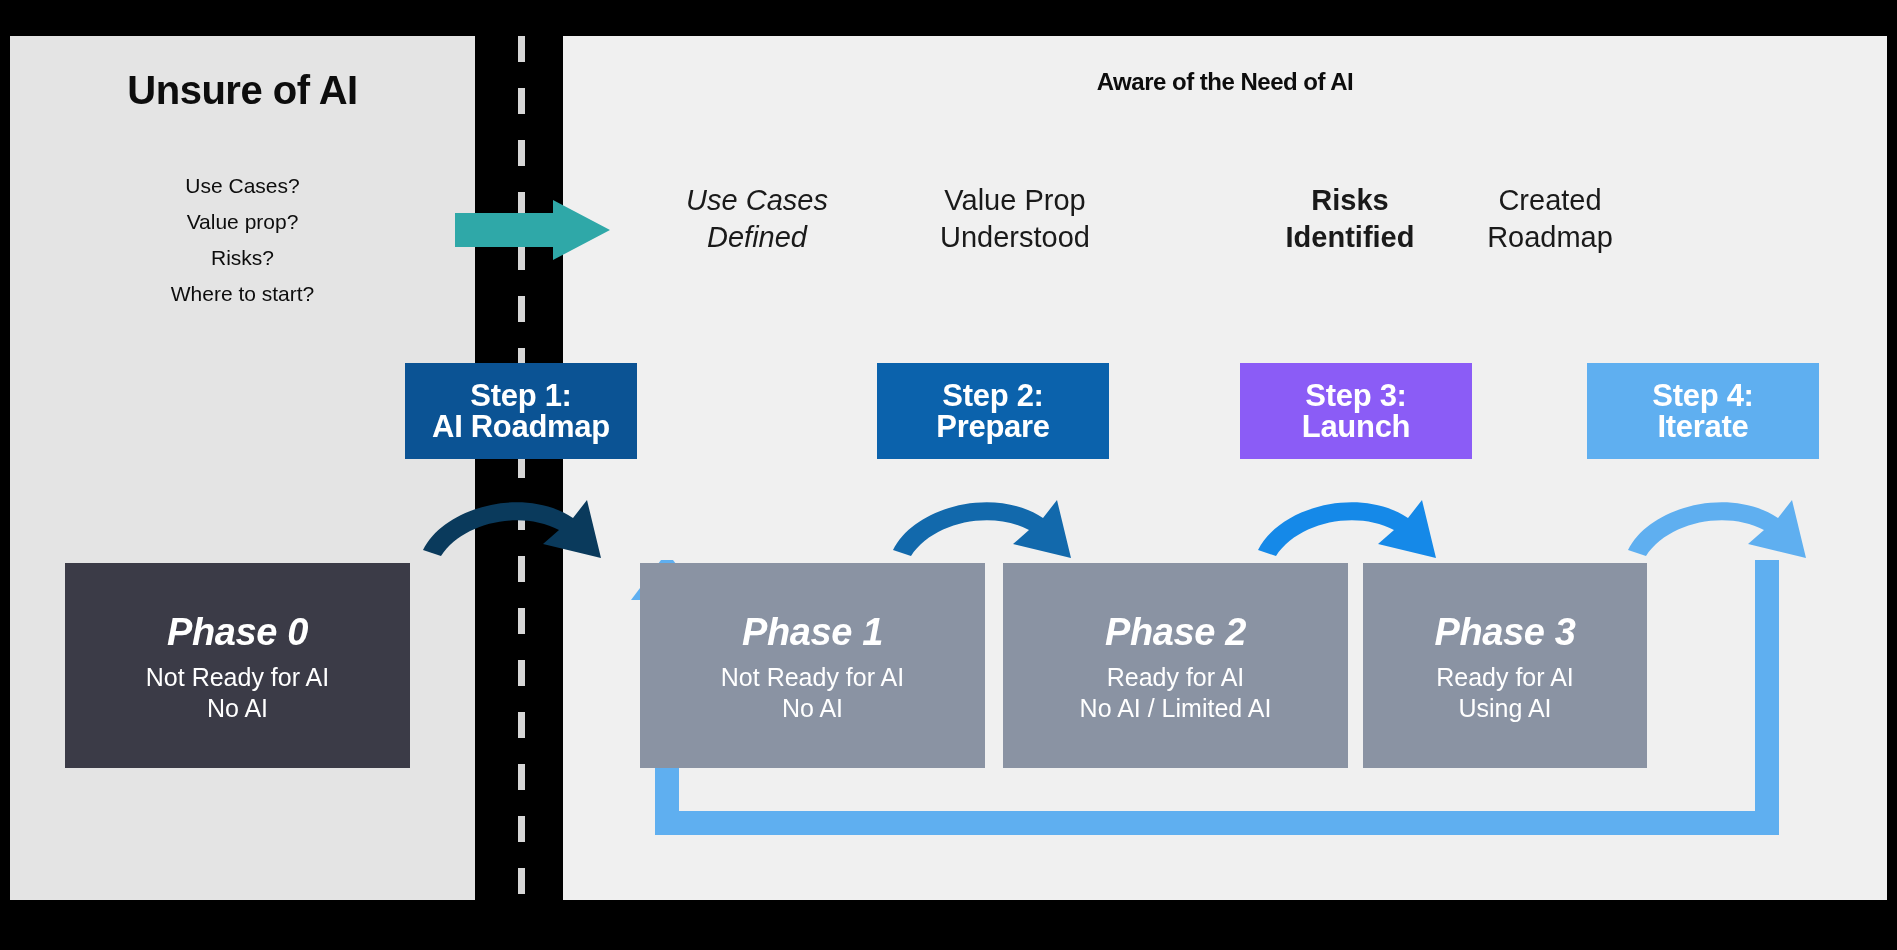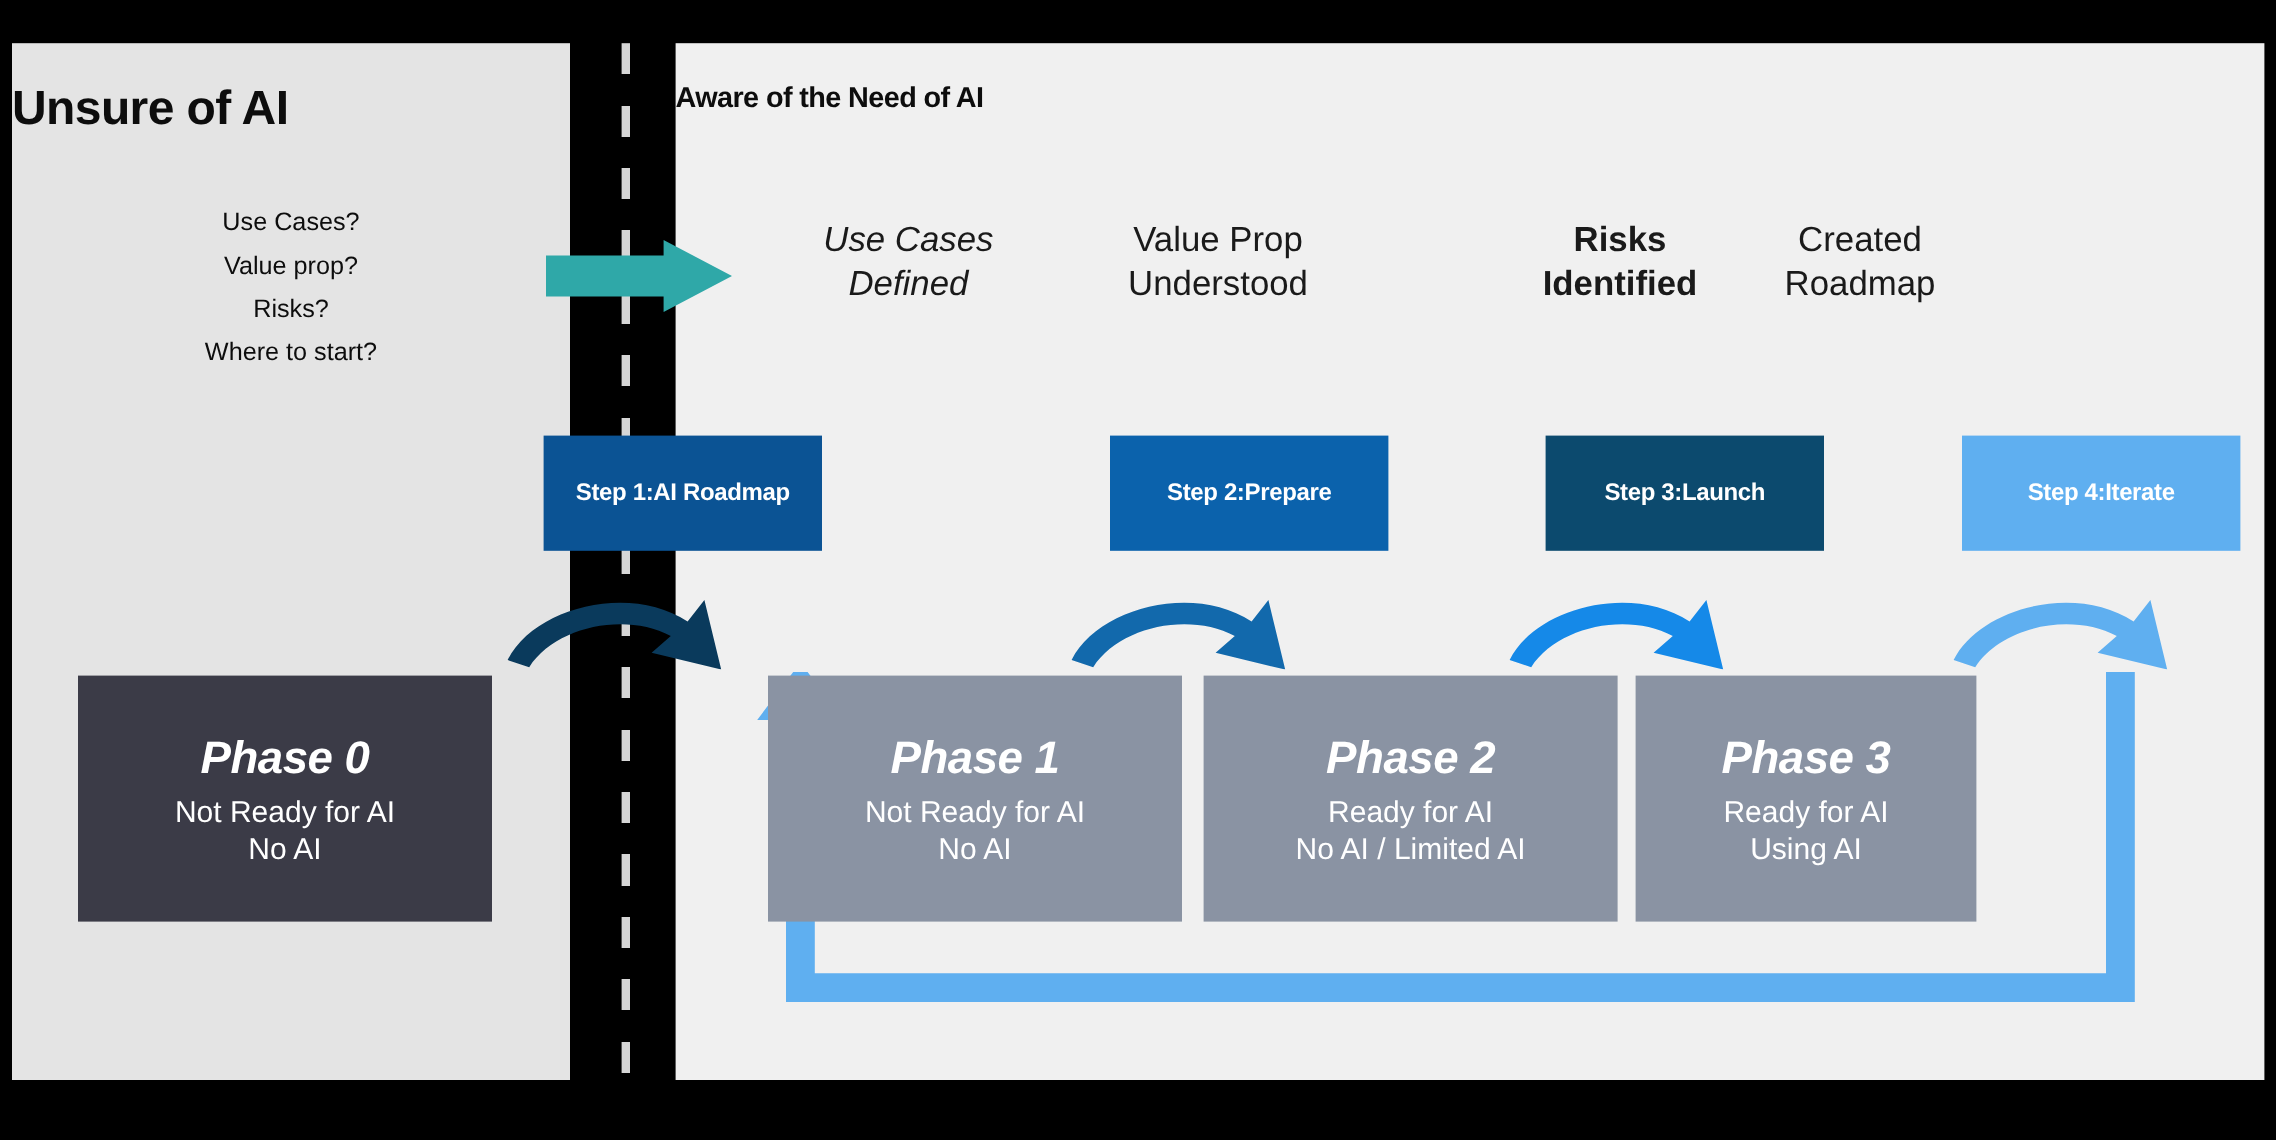--- a/index.html
+++ b/index.html
@@ -54,20 +54,21 @@
       #D6D6D6 0px, #D6D6D6 26px,
       transparent 26px, transparent 52px
     );
   }
 
   
   .heading {
     position: absolute;
     font-weight: bold;
     color: #0D0D0D;
+    text-align: center;
     letter-spacing: -0.5px;
   }
   #heading-left {
     left: 10px;
     top: 68px;
     width: 465px;
     font-size: 40px;
   }
   #heading-right {
     left: 563px;
@@ -106,28 +107,28 @@
     top: 200px;
     width: 155px;
     height: 60px;
   }
 
   
   .step-box {
     position: absolute;
     color: #FFFFFF;
     font-weight: bold;
-    font-size: 20px;
+    font-size: 31px;
     line-height: 31px;
     text-align: center;
     display: flex;
+    flex-direction: column;
     align-items: center;
     justify-content: center;
     letter-spacing: -0.3px;
-    margin-left: 48px;
   }
 
   
   .phase-box {
     position: absolute;
     color: #FFFFFF;
     text-align: center;
     display: flex;
     flex-direction: column;
     align-items: center;
@@ -206,21 +207,21 @@
   </div>
 
   <div class="step-box" id="step1" style="left:405px; top:363px; width:232px; height:96px; background:#0B5394;">
     <div>Step 1:</div>
     <div>AI Roadmap</div>
   </div>
   <div class="step-box" id="step2" style="left:877px; top:363px; width:232px; height:96px; background:#0B62AC;">
     <div>Step 2:</div>
     <div>Prepare</div>
   </div>
-  <div class="step-box" id="step3" style="left:1240px; top:363px; width:232px; height:96px; background:#0c4a6e;">
+  <div class="step-box" id="step3" style="left:1240px; top:363px; width:232px; height:96px; background:#8b5cf6;">
     <div>Step 3:</div>
     <div>Launch</div>
   </div>
   <div class="step-box" id="step4" style="left:1587px; top:363px; width:232px; height:96px; background:#5FAFF0;">
     <div>Step 4:</div>
     <div>Iterate</div>
   </div>
 
   <svg class="curve-arrow" style="left:415px; top:478px;" viewBox="0 0 200 80">
     <path d="M8,72 C30,28 110,8 158,40 L172,22 L186,80 L128,66 L144,52 C106,32 48,44 26,78 Z" fill="#0A3A5C"></path>

